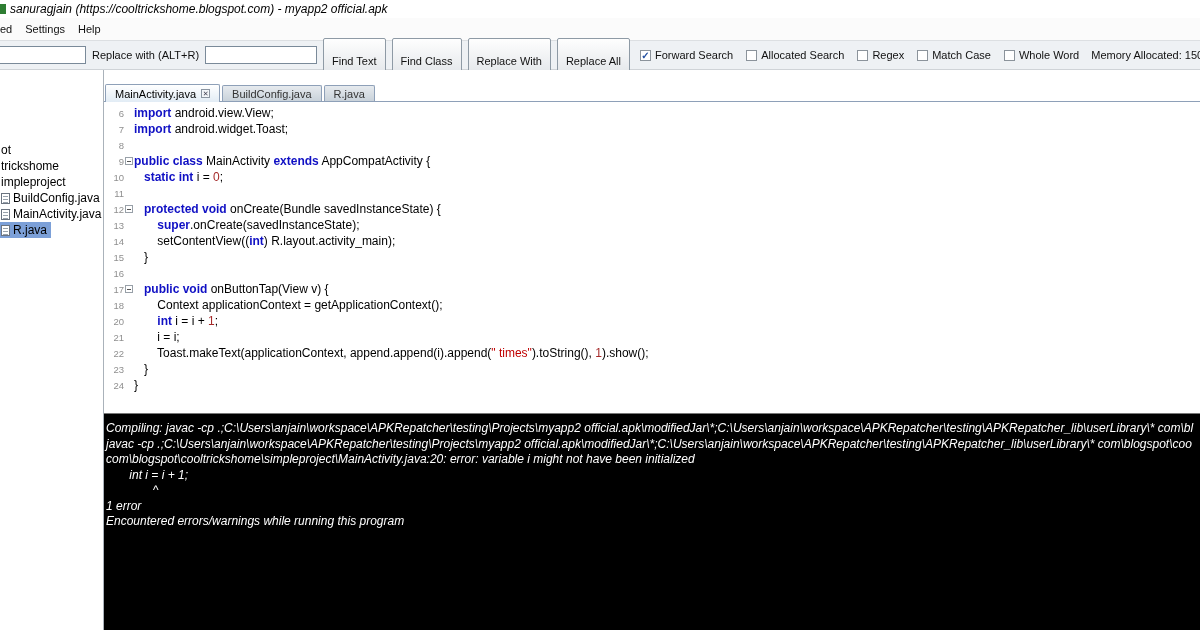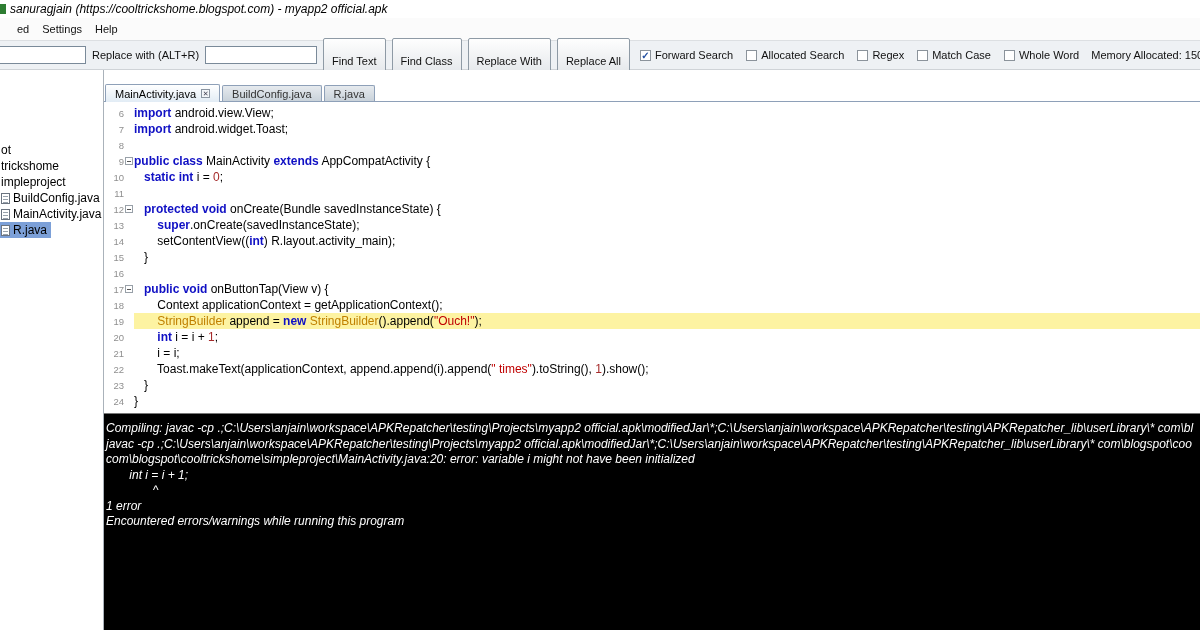--- a/index.html
+++ b/index.html
@@ -5,21 +5,21 @@
   * { margin:0; padding:0; box-sizing:border-box; }
   html,body { width:1200px; height:630px; overflow:hidden; background:#fff;
               font-family:"Liberation Sans", sans-serif; }
 
   
   .title-bar { height:18px; background:#ffffff; display:flex; align-items:center; }
   .app-icon { width:6px; height:10px; background:#2e7d32; margin:0 4px 0 0; flex:none; }
   .title-text { font-size:12px; color:#000; white-space:nowrap;font-style:italic; }
 
   .menu-bar { height:22px; background:#fbfbfb; display:flex; align-items:center;
-              gap:13px; padding-left:17px; }
+              gap:13px; padding-left:0; }
   .menu-item { font-size:11px; color:#111; cursor:default; }
 
   .toolbar { height:30px; background:#eef1f4; border-top:1px solid #dcdfe2;
              border-bottom:1px solid #cfd3d7; display:flex; align-items:center;
              gap:6px; white-space:nowrap; }
   .tb-input { height:18px; border:1px solid #7a8a99; background:#fff; font-size:11px;
               padding:0 3px; outline:none; }
   .tb-input.find { width:92px; margin-left:-6px; }
   .tb-input.repl { width:112px; }
   .tb-label { font-size:11px; color:#111; }
@@ -232,25 +232,20 @@
             <span class="fold">
               <span class="fbox"></span>
             </span>
             <span class="ct"><span class="tk-p">   </span><span class="tk-k">public void</span><span class="tk-p"> onButtonTap(View v) {</span></span>
           </div>
           <div class="cl">
             <span class="num">18</span>
             <span class="fold"></span>
             <span class="ct"><span class="tk-p">       Context applicationContext = getApplicationContext();</span></span>
           </div>
-          <div class="cl hl">
-            <span class="num">19</span>
-            <span class="fold"></span>
-            <span class="ct"><span class="tk-p">       </span><span class="tk-m">StringBuilder</span><span class="tk-p"> append = </span><span class="tk-k">new</span><span class="tk-p"> </span><span class="tk-m">StringBuilder</span><span class="tk-p">().append(</span><span class="tk-s">"Ouch!"</span><span class="tk-p">);</span></span>
-          </div>
           <div class="cl">
             <span class="num">20</span>
             <span class="fold"></span>
             <span class="ct"><span class="tk-p">       </span><span class="tk-k">int</span><span class="tk-p"> i = i + </span><span class="tk-n">1</span><span class="tk-p">;</span></span>
           </div>
           <div class="cl">
             <span class="num">21</span>
             <span class="fold"></span>
             <span class="ct"><span class="tk-p">       i = i;</span></span>
           </div>

